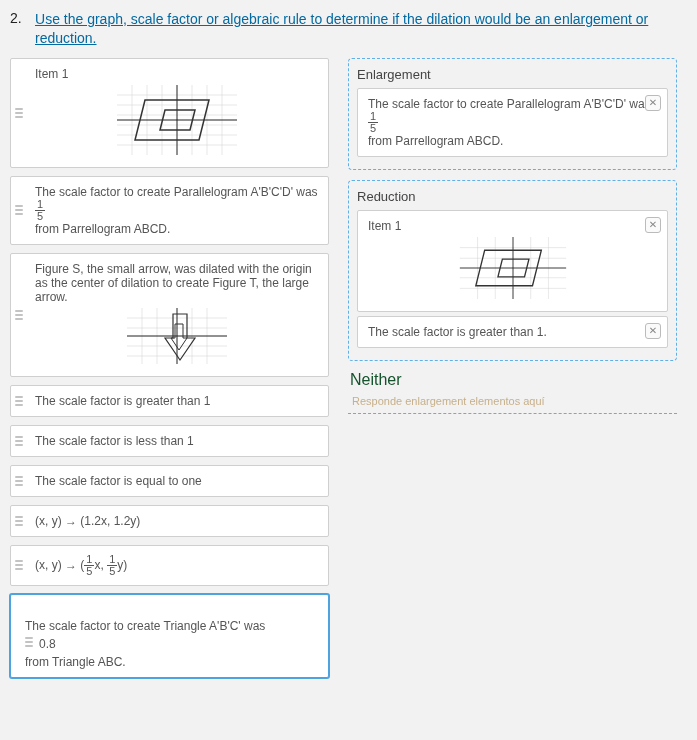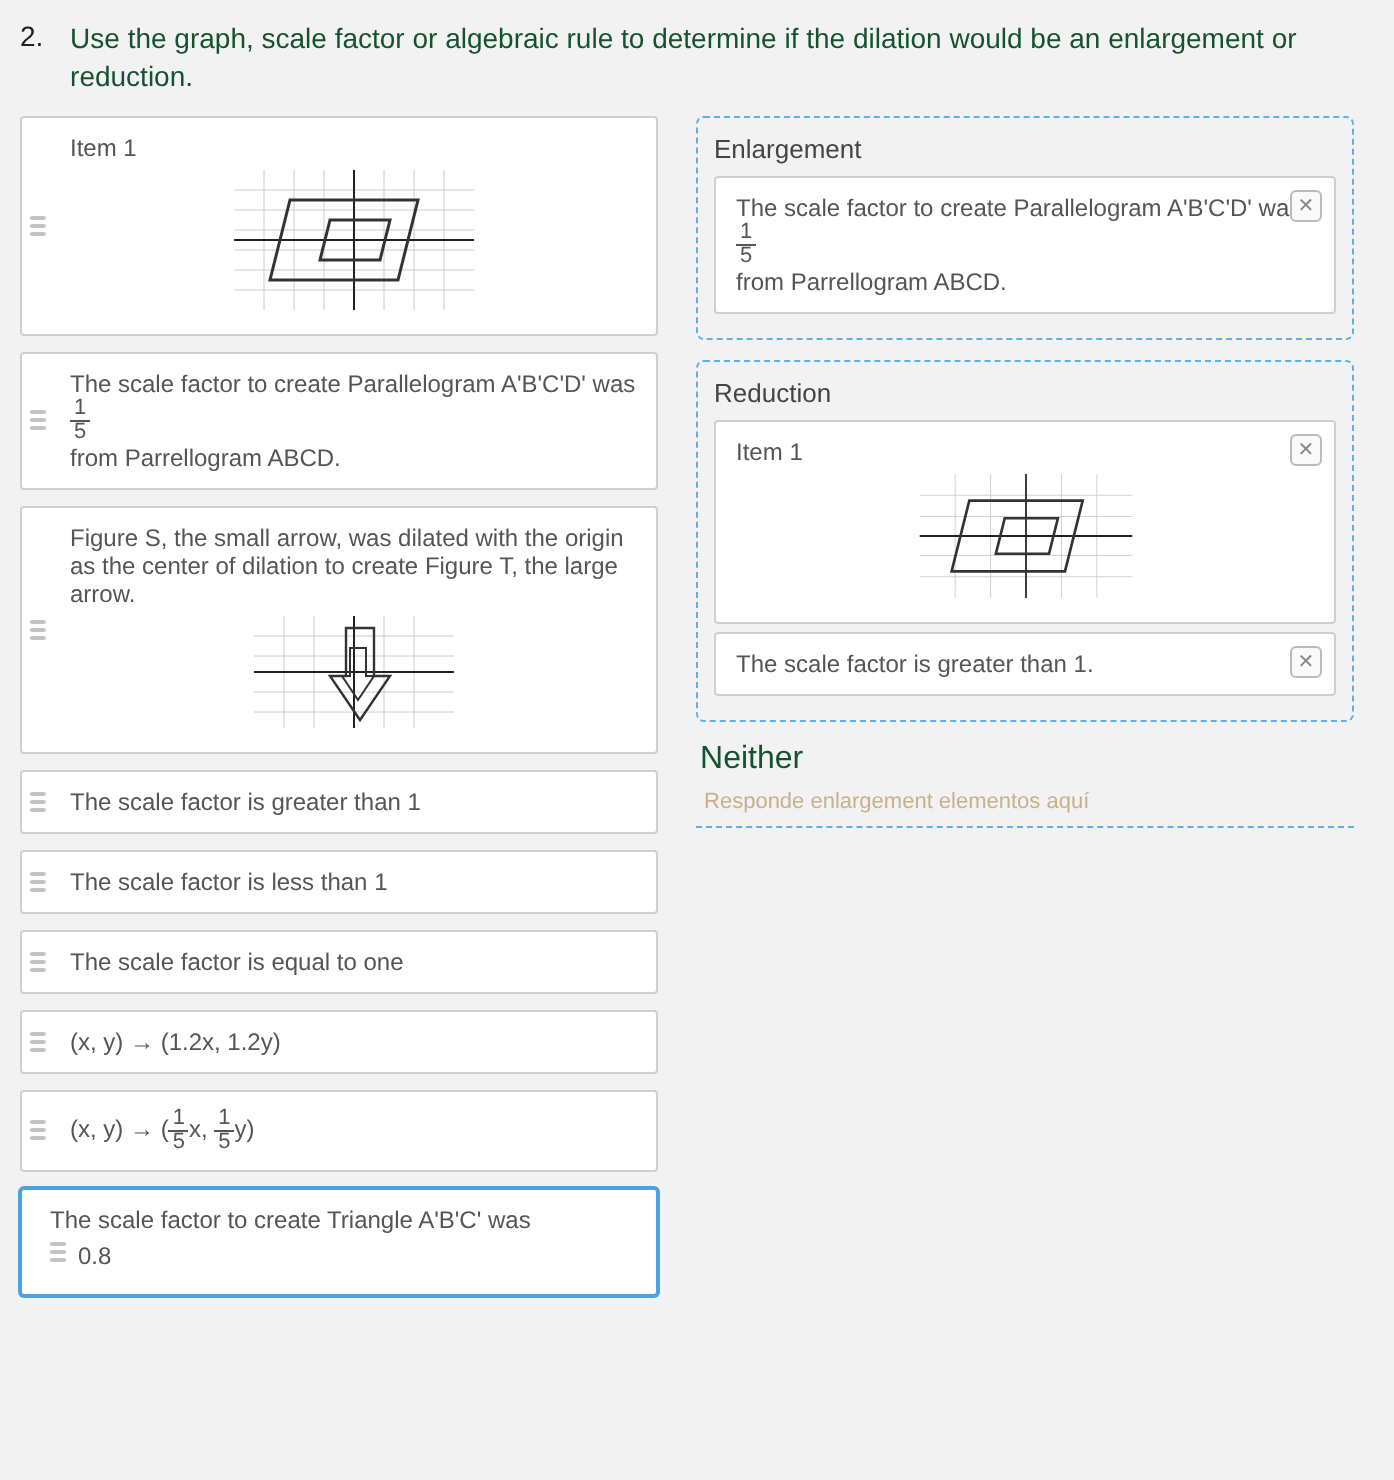--- a/index.html
+++ b/index.html
@@ -1,20 +1,20 @@
 <!DOCTYPE html>
 <html><head>
 <meta charset="utf-8">
 <style>
   * { box-sizing: border-box; margin: 0; padding: 0; }
   html, body { width: 697px; height: 740px; }
   body { font-family: Arial, Helvetica, sans-serif; background:#f2f2f2; padding: 10px 20px 10px 10px; font-size:12px; color:#333; }
   .question-row { display:flex; gap:8px; margin-bottom:10px; }
   .qnum { width:18px; font-size:14px; color:#222; }
-  .qtext { font-size:14px; color:#14532d; line-height:1.35; }
+  .qtext { font-size:14px; color:#0369a1; line-height:1.35;text-decoration:underline; }
 
   .columns { display:flex; gap:19px; }
   .leftcol { width:320px; }
   .rightcol { width:330px; }
 
   .card { background:#fff; border:1px solid #cfcfcf; border-radius:2px; padding:8px 10px; margin-bottom:8px; position:relative; font-size:12px; color:#555; }
   .card.small { padding:8px 10px; }
   .card.selected { border-color:#4da3e0; box-shadow: 0 0 0 1px #4da3e0; }
   .grip { position:absolute; left:4px; top:50%; transform:translateY(-50%); width:8px; height:10px; display:flex; flex-direction:column; justify-content:space-between; }
   .grip span { display:block; height:2px; background:#c3c3c3; border-radius:1px; }
@@ -164,30 +164,31 @@
           <span></span>
           <span></span>
           <span></span>
         </div>
       <div class="body">
         <span>(x, y) → (</span><span class="frac"><span class="top">1</span><span class="bot">5</span></span><span>x, </span><span class="frac"><span class="top">1</span><span class="bot">5</span></span><span>y)</span>
       </div>
     </div>
 
     <div class="card selected">
-      <div class="body" style="margin-left:4px;">
+      <div class="body" style="margin-left:4px;margin-top:16px;">
         <div>The scale factor to create Triangle A'B'C' was</div>
         <div style="display:flex; gap:6px; margin:4px 0;">
           <div class="grip" style="position:static; transform:none;">
               <span></span>
               <span></span>
               <span></span>
             </div>
           <span>0.8</span>
         </div>
+        <div>from Triangle ABC.</div>
       </div>
     </div>
 
   </div>
 
   <div class="rightcol">
 
     <div class="dashedbox">
       <div class="zone-title">Enlargement</div>
       <div class="slot-card">

